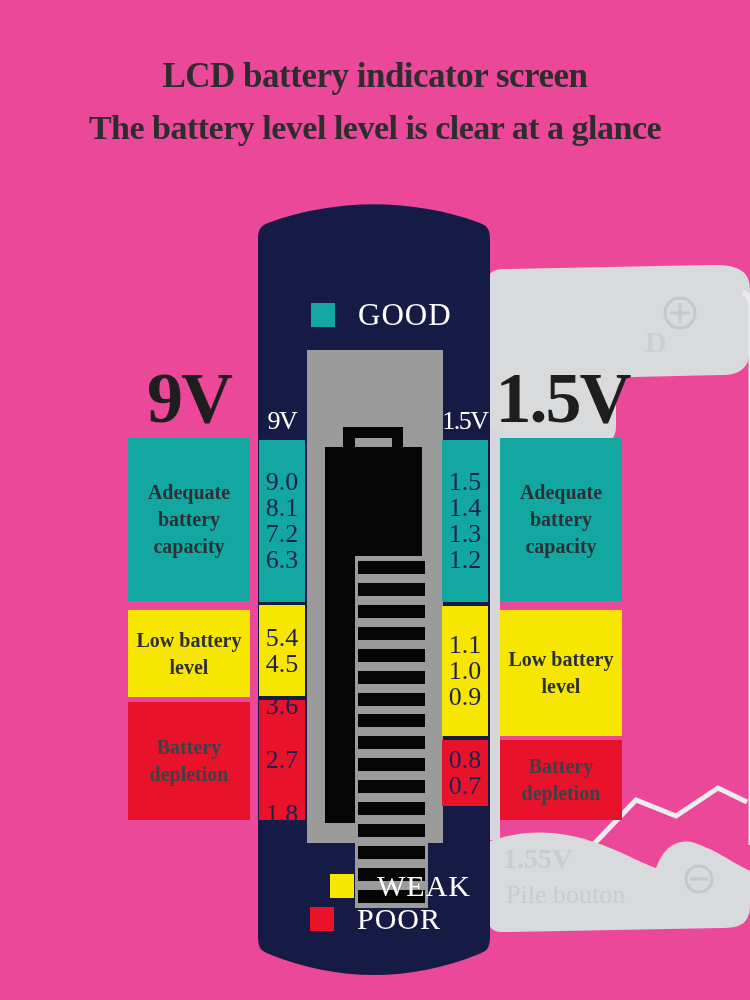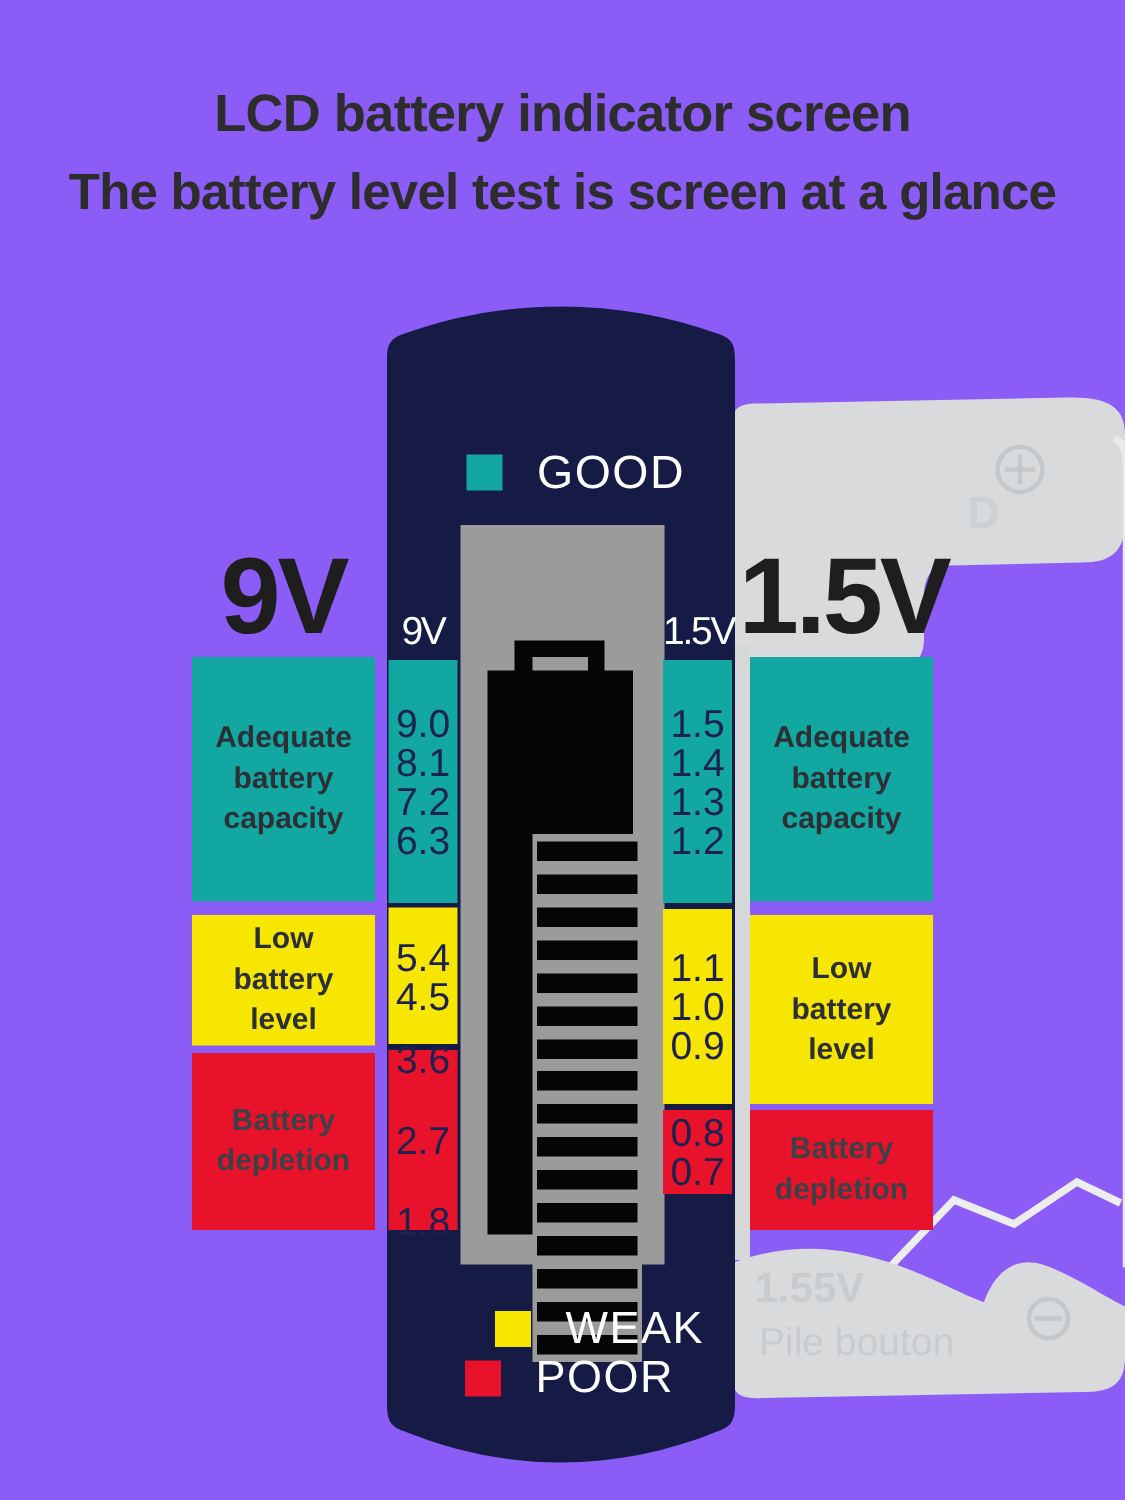--- a/index.html
+++ b/index.html
@@ -2,22 +2,22 @@
 <html style="--c-good: #12a7a0; --c-weak: #f7e600; --c-poor: #e8132b; --c-device: #161b45; --c-lcd: #9b9b9b; --c-val: #1c2150; --c-title: #2d2d2d; --c-photo: #d8dadc;"><head>
 <meta charset="utf-8">
 <style>
   :root{
     --c-good:#12a7a0; --c-weak:#f7e600; --c-poor:#e8132b;
     --c-device:#161b45; --c-lcd:#9b9b9b; --c-val:#1c2150;
     --c-title:#2d2d2d; --c-photo:#d8dadc;
   }
   html,body{margin:0;padding:0;background:#fff;}
   .stage{
-    position:relative;width:750px;height:1000px;background:#8b5cf6;
-    overflow:hidden;font-family:Liberation Sans, sans-serif;
+    position:relative;width:750px;height:1000px;background:#ec4899;
+    overflow:hidden;font-family:Liberation Serif, serif;
   }
   
   .title{position:absolute;left:0;width:750px;text-align:center;
     font-weight:800;color:var(--c-title);letter-spacing:-0.5px;}
   #title1{top:56px;font-size:35px;}
   #title2{top:109px;font-size:34px;}
   
   .scene-svg{position:absolute;left:0;top:0;z-index:1;}
   
   .lcd{position:absolute;left:307px;top:350px;width:136px;height:493px;
@@ -97,21 +97,21 @@
     <text x="645" y="352" font-size="30" font-weight="bold" fill="#cdd0d2">D</text>
     <text x="503" y="868" font-size="28" font-weight="bold" fill="#c9cccf">1.55V</text>
     <text x="506" y="903" font-size="26" fill="#c9cccf">Pile bouton</text>
 
     <path d="M258,936 L258,240 C258,230 260,226 268,223 C336,198 412,198 480,223
          C488,226 490,230 490,240 L490,936 C490,948 487,951 479,954
          C410,982 338,982 269,954 C261,951 258,948 258,936 Z" fill="#161b45"></path>
   </svg>
 
   <div class="title" id="title1">LCD battery indicator screen</div>
-  <div class="title" id="title2">The battery level test is screen at a glance</div>
+  <div class="title" id="title2">The battery level level is clear at a glance</div>
 
   <div class="legend" id="legend-good">
     <span class="sw st-good"></span>
     <span>GOOD</span>
   </div>
 
   <div class="lcd">
     <div class="battery-cap">
       <div class="cap-hole"></div>
     </div>
@@ -167,21 +167,21 @@
           <div class="scale-value">1.5</div>
           <div class="scale-value">1.4</div>
           <div class="scale-value">1.3</div>
           <div class="scale-value">1.2</div>
         </div>
         <div class="scale-group st-weak" style="height: 130px; margin-top: 4px;">
           <div class="scale-value">1.1</div>
           <div class="scale-value">1.0</div>
           <div class="scale-value">0.9</div>
         </div>
-        <div class="scale-group st-poor" style="height: 56px; margin-top: 4px;">
+        <div class="scale-group st-poor" style="height: 66px; margin-top: 4px;">
           <div class="scale-value">0.8</div>
           <div class="scale-value">0.7</div>
         </div>
       </div>
   </div>
 
   <div class="legend" id="legend-weak">
     <span class="sw st-weak"></span>
     <span>WEAK</span>
   </div>

